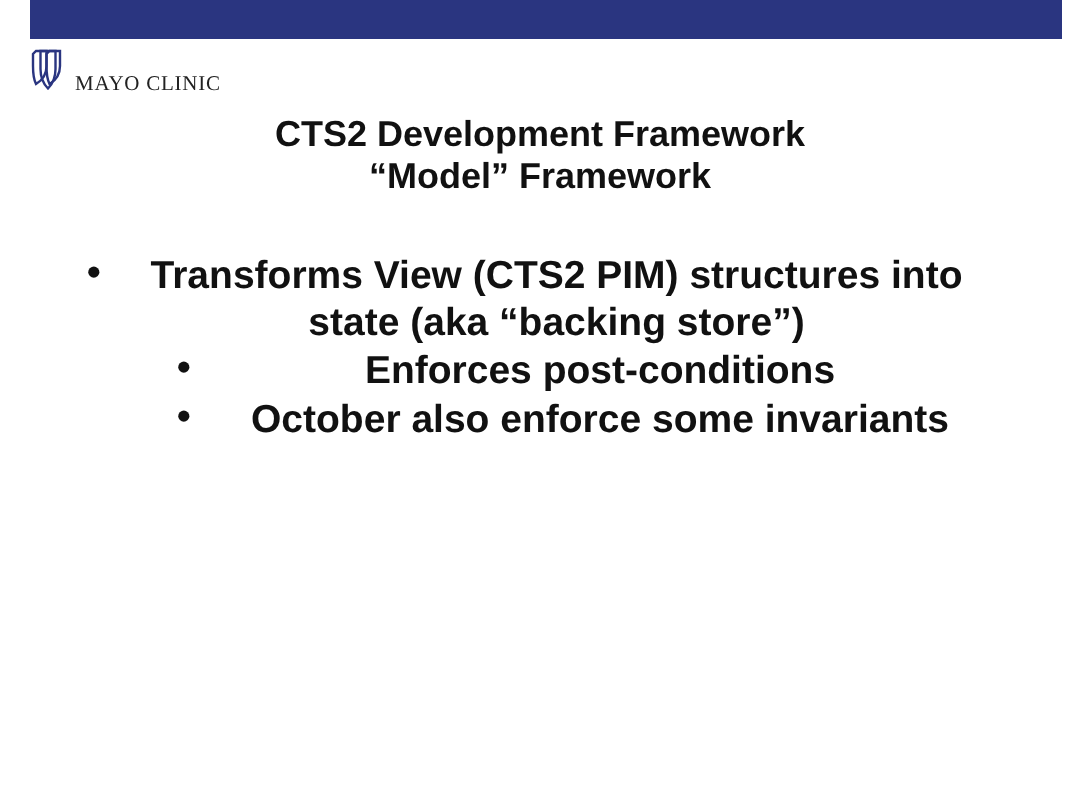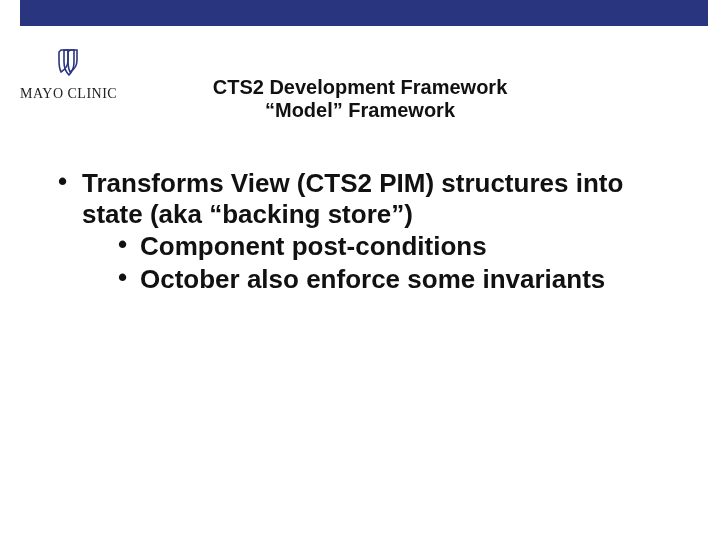--- a/index.html
+++ b/index.html
@@ -18,60 +18,60 @@
   .top-bar {
     position: absolute;
     top: 0;
     left: 20px;
     right: 12px;
     height: 26px;
     background: #2a3580;
   }
   .logo-wrap {
     position: absolute;
-    top: 48px;
+    top: 32px;
     left: 20px;
     display: flex;
-    align-items: center;
+    align-items: flex-end;
     gap: 6px;
-    flex-direction: column;
   }
   .logo-text {
     font-family: "Times New Roman", Times, serif;
     font-size: 14px;
     letter-spacing: 0.5px;
     color: #222;
     text-transform: uppercase;
   }
   .title {
     position: absolute;
     top: 76px;
     left: 0;
     right: 0;
     text-align: center;
-    font-size: 20px;
+    font-size: 24px;
     font-weight: bold;
     color: #111;
     line-height: 1.15;
   }
   .body {
     position: absolute;
     top: 168px;
     left: 58px;
     right: 60px;
     font-size: 26px;
     font-weight: bold;
     color: #111;
     line-height: 1.18;
   }
   ul { list-style: none; }
   .lvl1 > li {
     position: relative;
     padding-left: 24px;
     margin-bottom: 10px;
+    text-align: center;
   }
   .lvl1 > li::before {
     content: "•";
     position: absolute;
     left: 0;
     top: -2px;
     font-size: 26px;
     color: #111;
   }
   .lvl2 {
@@ -114,21 +114,21 @@
     <span>CTS2 Development Framework</span><br>
     <span>“Model” Framework</span>
   </div>
 
   <div class="body">
     <ul class="lvl1">
       <li>
         <span>Transforms View (CTS2 PIM) structures into state (aka “backing store”)</span>
         <ul class="lvl2">
           <li>
-            <span>Component post-conditions</span>
+            <span>Enforces post-conditions</span>
           </li>
           <li>
             <span>October also enforce some invariants</span>
           </li>
         </ul>
       </li>
     </ul>
   </div>
 
 </div>

